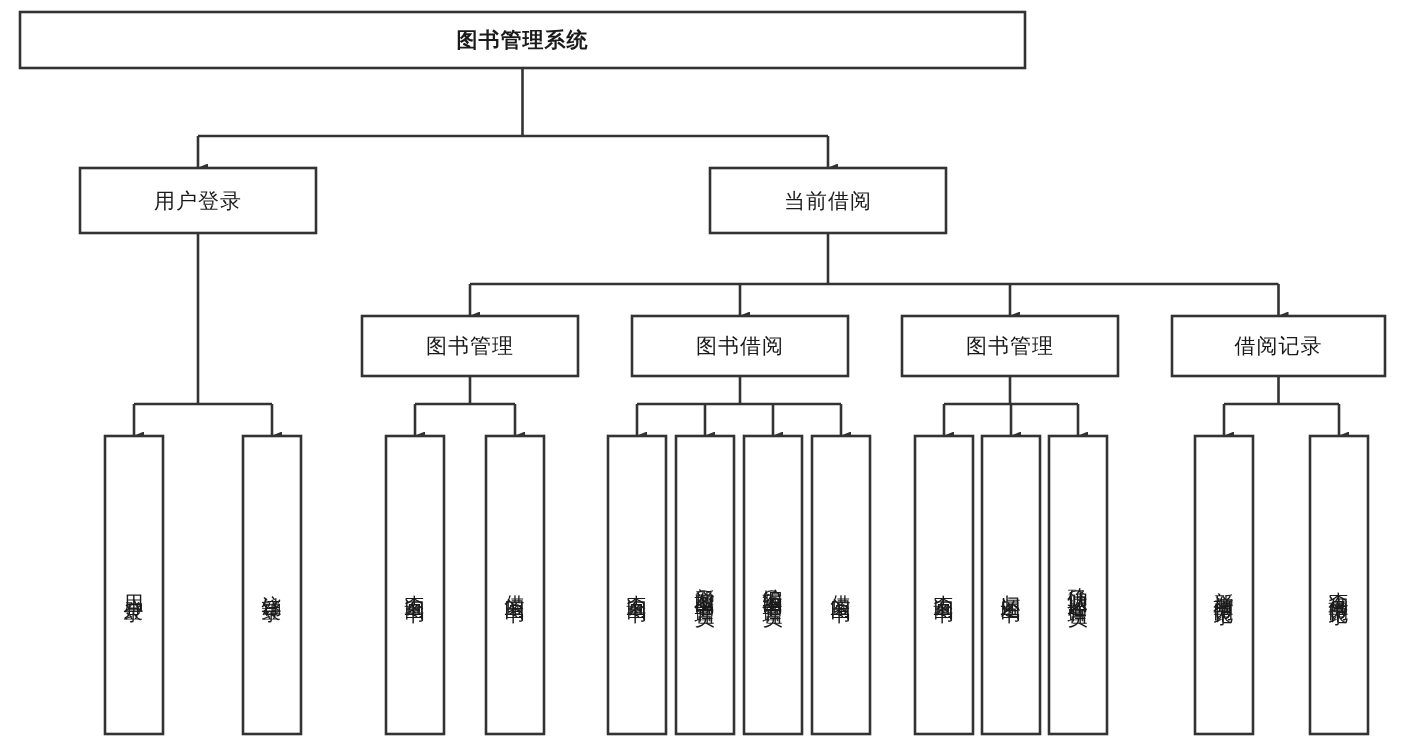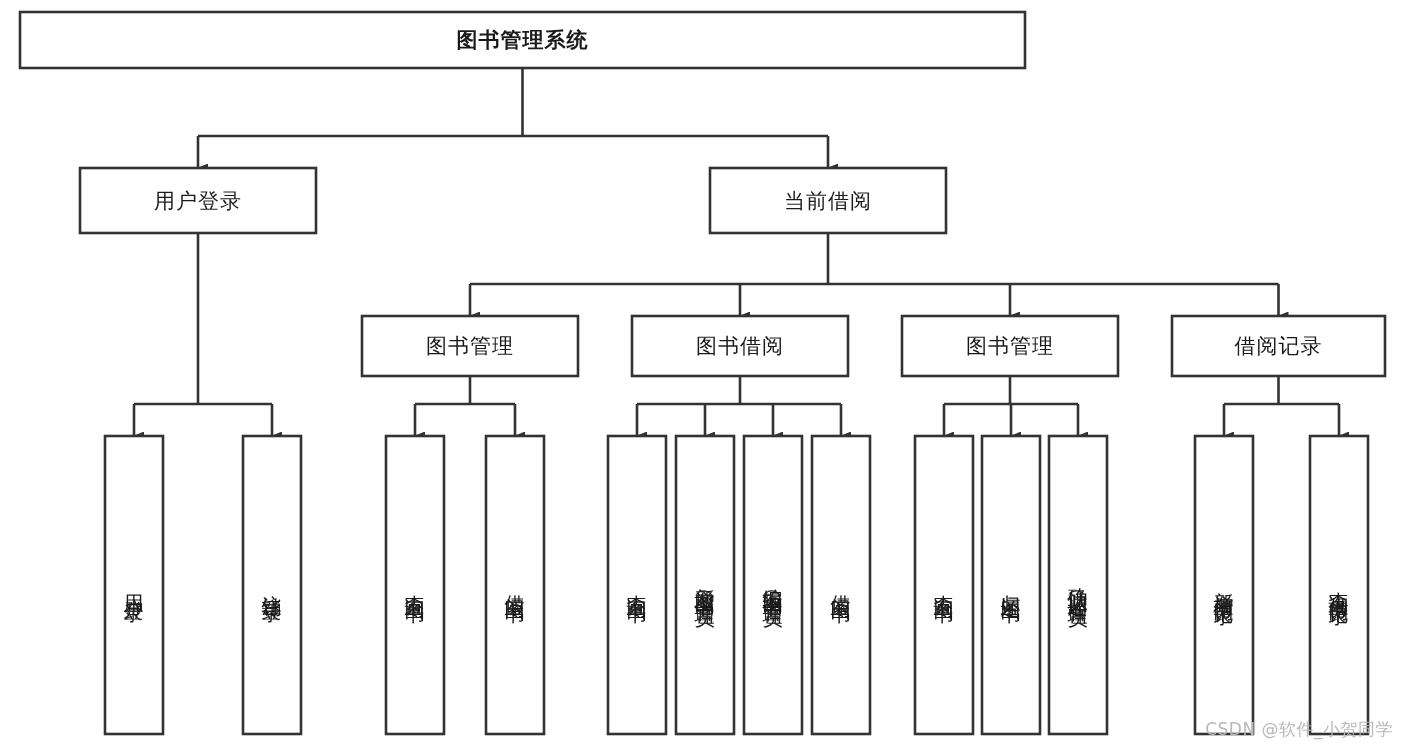--- a/index.html
+++ b/index.html
@@ -127,14 +127,13 @@
       <div class="node-label vertical" style="left: 676px; top: 436px; width: 58px; height: 298px;">新增图书（管理员）</div>
       <div class="node-label vertical" style="left: 744px; top: 436px; width: 58px; height: 298px;">编辑图书（管理员）</div>
       <div class="node-label vertical" style="left: 812px; top: 436px; width: 58px; height: 298px;">借阅图书</div>
       <div class="node-label vertical" style="left: 915px; top: 436px; width: 58px; height: 298px;">查询图书</div>
       <div class="node-label vertical" style="left: 982px; top: 436px; width: 58px; height: 298px;">归还图书</div>
       <div class="node-label vertical" style="left: 1049px; top: 436px; width: 58px; height: 298px;">确认归还（管理员）</div>
       <div class="node-label vertical" style="left: 1195px; top: 436px; width: 58px; height: 298px;">新增借阅记录</div>
       <div class="node-label vertical" style="left: 1310px; top: 436px; width: 58px; height: 298px;">查询借阅记录</div>
     </div>
 
-  <div class="watermark">CSDN @软件_小贺同学</div>
 </div>
 
 </body></html>

